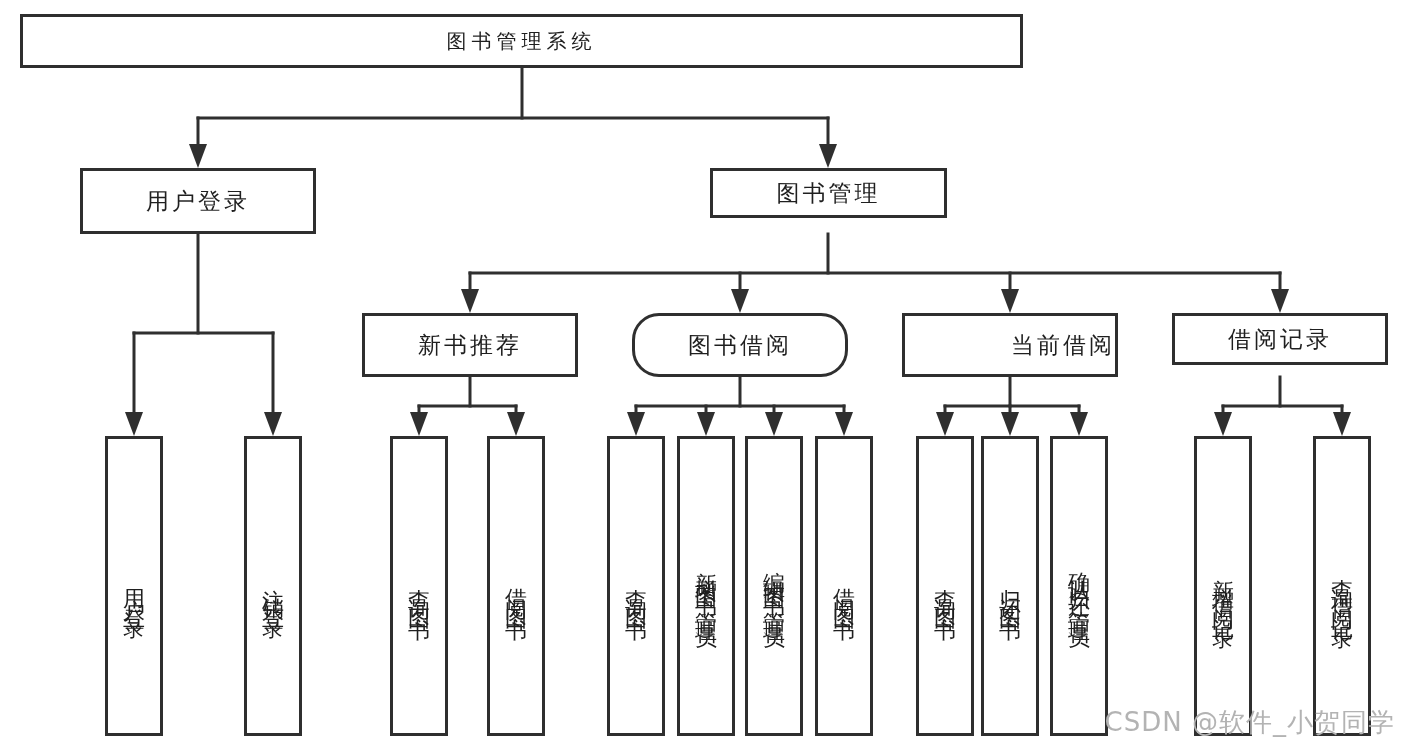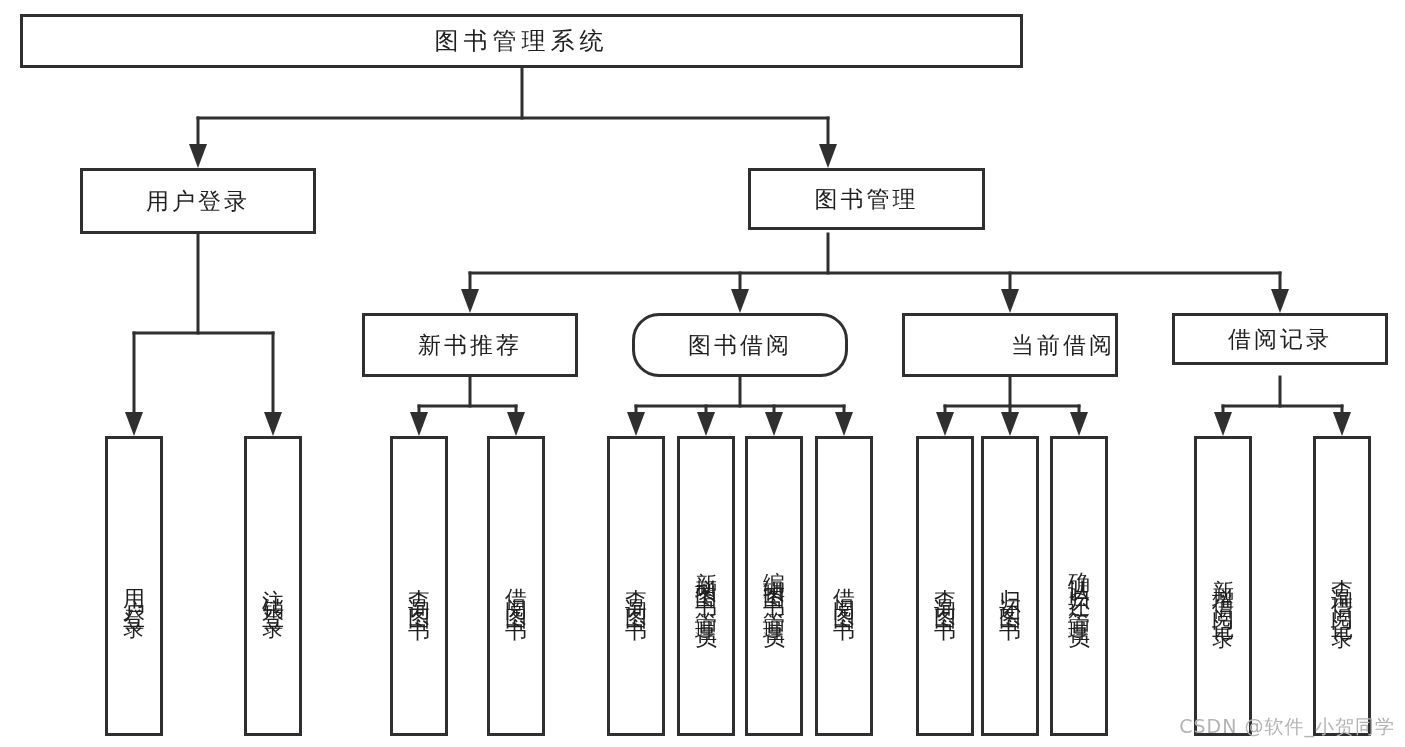--- a/index.html
+++ b/index.html
@@ -33,40 +33,40 @@
     align-items: center;
     justify-content: center;
     color: var(--text, #1f1f1f);
   }
   .hlabel {
     font-size: 23px;
     letter-spacing: 3px;
     white-space: nowrap;
   }
   .root .hlabel {
-    font-size: 24px;
+    font-size: 20px;
     letter-spacing: 5px;
   }
   .vtext {
     writing-mode: vertical-rl;
     text-orientation: mixed;
     font-size: 22px;
     letter-spacing: 10px;
     margin-bottom: -10px;
     line-height: 1;
   }
   .vtext.long {
     letter-spacing: 8px;
     margin-bottom: -8px;
   }
   .watermark {
     position: absolute;
     right: 10px;
     bottom: 7px;
-    font-size: 19px;
+    font-size: 26px;
     letter-spacing: 1px;
     color: var(--watermark, #b3b3b3);
     z-index: 5;
     white-space: nowrap;
   }
 </style>
 </head>
 <body>
 
 <div class="canvas">
@@ -140,21 +140,21 @@
     </g>
   </svg>
 
   <div class="node root" style="left:20px; top:14px; width:1003px; height:54px;">
     <span class="hlabel">图书管理系统</span>
   </div>
 
   <div class="node" style="left:80px; top:168px; width:236px; height:66px;">
     <span class="hlabel">用户登录</span>
   </div>
-  <div class="node" style="left:748px; top:168px; width:237px; height:62px;">
+  <div class="node" style="left:710px; top:168px; width:237px; height:50px;">
     <span class="hlabel">图书管理</span>
   </div>
 
   <div class="node" style="left:362px; top:313px; width:216px; height:64px;">
     <span class="hlabel">新书推荐</span>
   </div>
   <div class="node" style="left:632px; top:313px; width:216px; height:64px;border-radius:27px;">
     <span class="hlabel">图书借阅</span>
   </div>
   <div class="node" style="left:902px; top:313px; width:216px; height:64px;justify-content:flex-end;">

